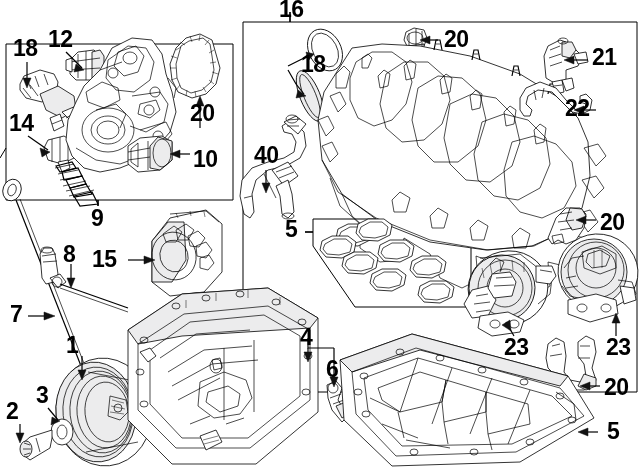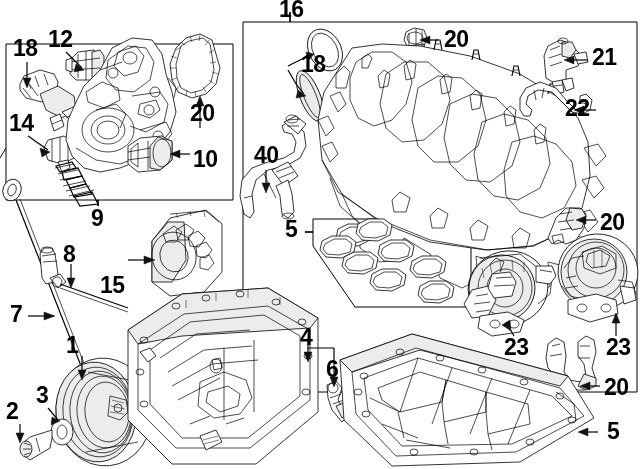--- a/index.html
+++ b/index.html
@@ -519,21 +519,21 @@
 <div class="callout" style="left:607px; top:420px;">5</div>
 <div class="callout" style="left:326px; top:358px;">6</div>
 <div class="callout" style="left:10px;  top:303px;">7</div>
 <div class="callout" style="left:63px;  top:243px;">8</div>
 <div class="callout" style="left:91px;  top:207px;">9</div>
 <div class="callout" style="left:190px; top:102px;">20</div>
 <div class="callout" style="left:193px; top:148px;">10</div>
 <div class="callout" style="left:48px;  top:28px;">12</div>
 <div class="callout" style="left:13px;  top:37px;">18</div>
 <div class="callout" style="left:9px;   top:112px;text-align:center;">14</div>
-<div class="callout" style="left:100px; top:248px;margin-top:26px;">15</div>
+<div class="callout" style="left:92px; top:248px;">15</div>
 <div class="callout" style="left:279px; top:-2px;">16</div>
 <div class="callout" style="left:285px; top:218px;">5</div>
 <div class="callout" style="left:269px; top:53px;margin-left:32px;">18</div>
 <div class="callout" style="left:444px; top:28px;">20</div>
 <div class="callout" style="left:254px; top:144px;">40</div>
 <div class="callout" style="left:592px; top:46px;">21</div>
 <div class="callout" style="left:565px; top:97px;">22</div>
 <div class="callout" style="left:504px; top:336px;">23</div>
 <div class="callout" style="left:606px; top:336px;">23</div>
 <div class="callout" style="left:604px; top:376px;">20</div>

